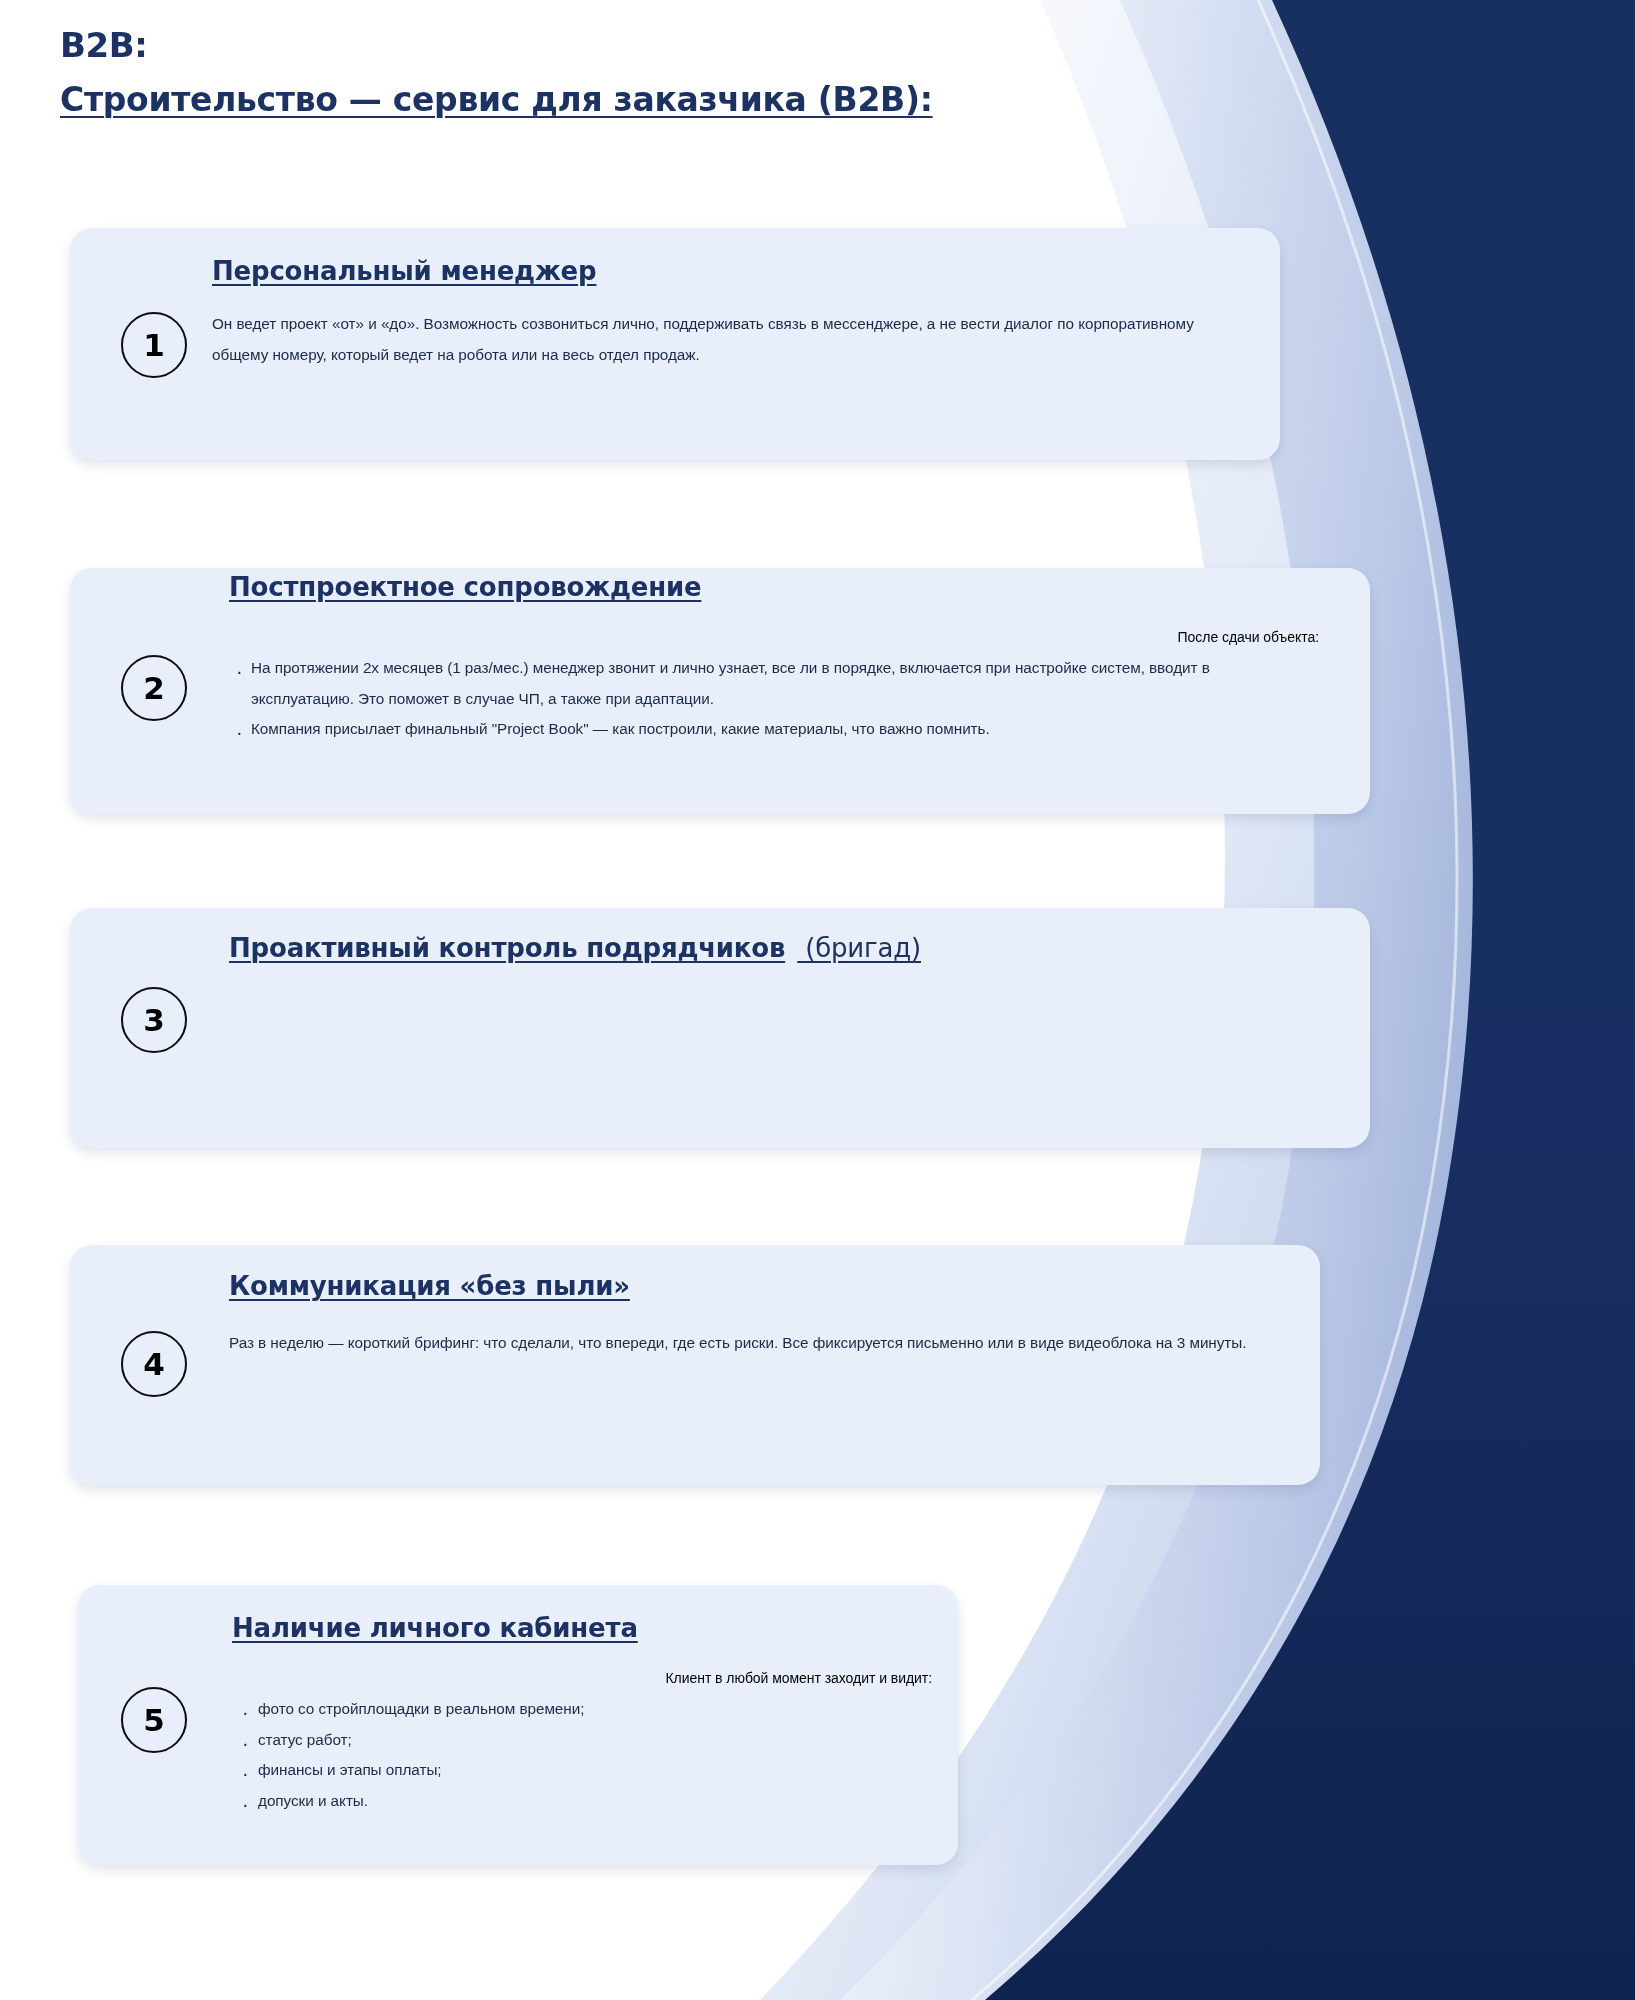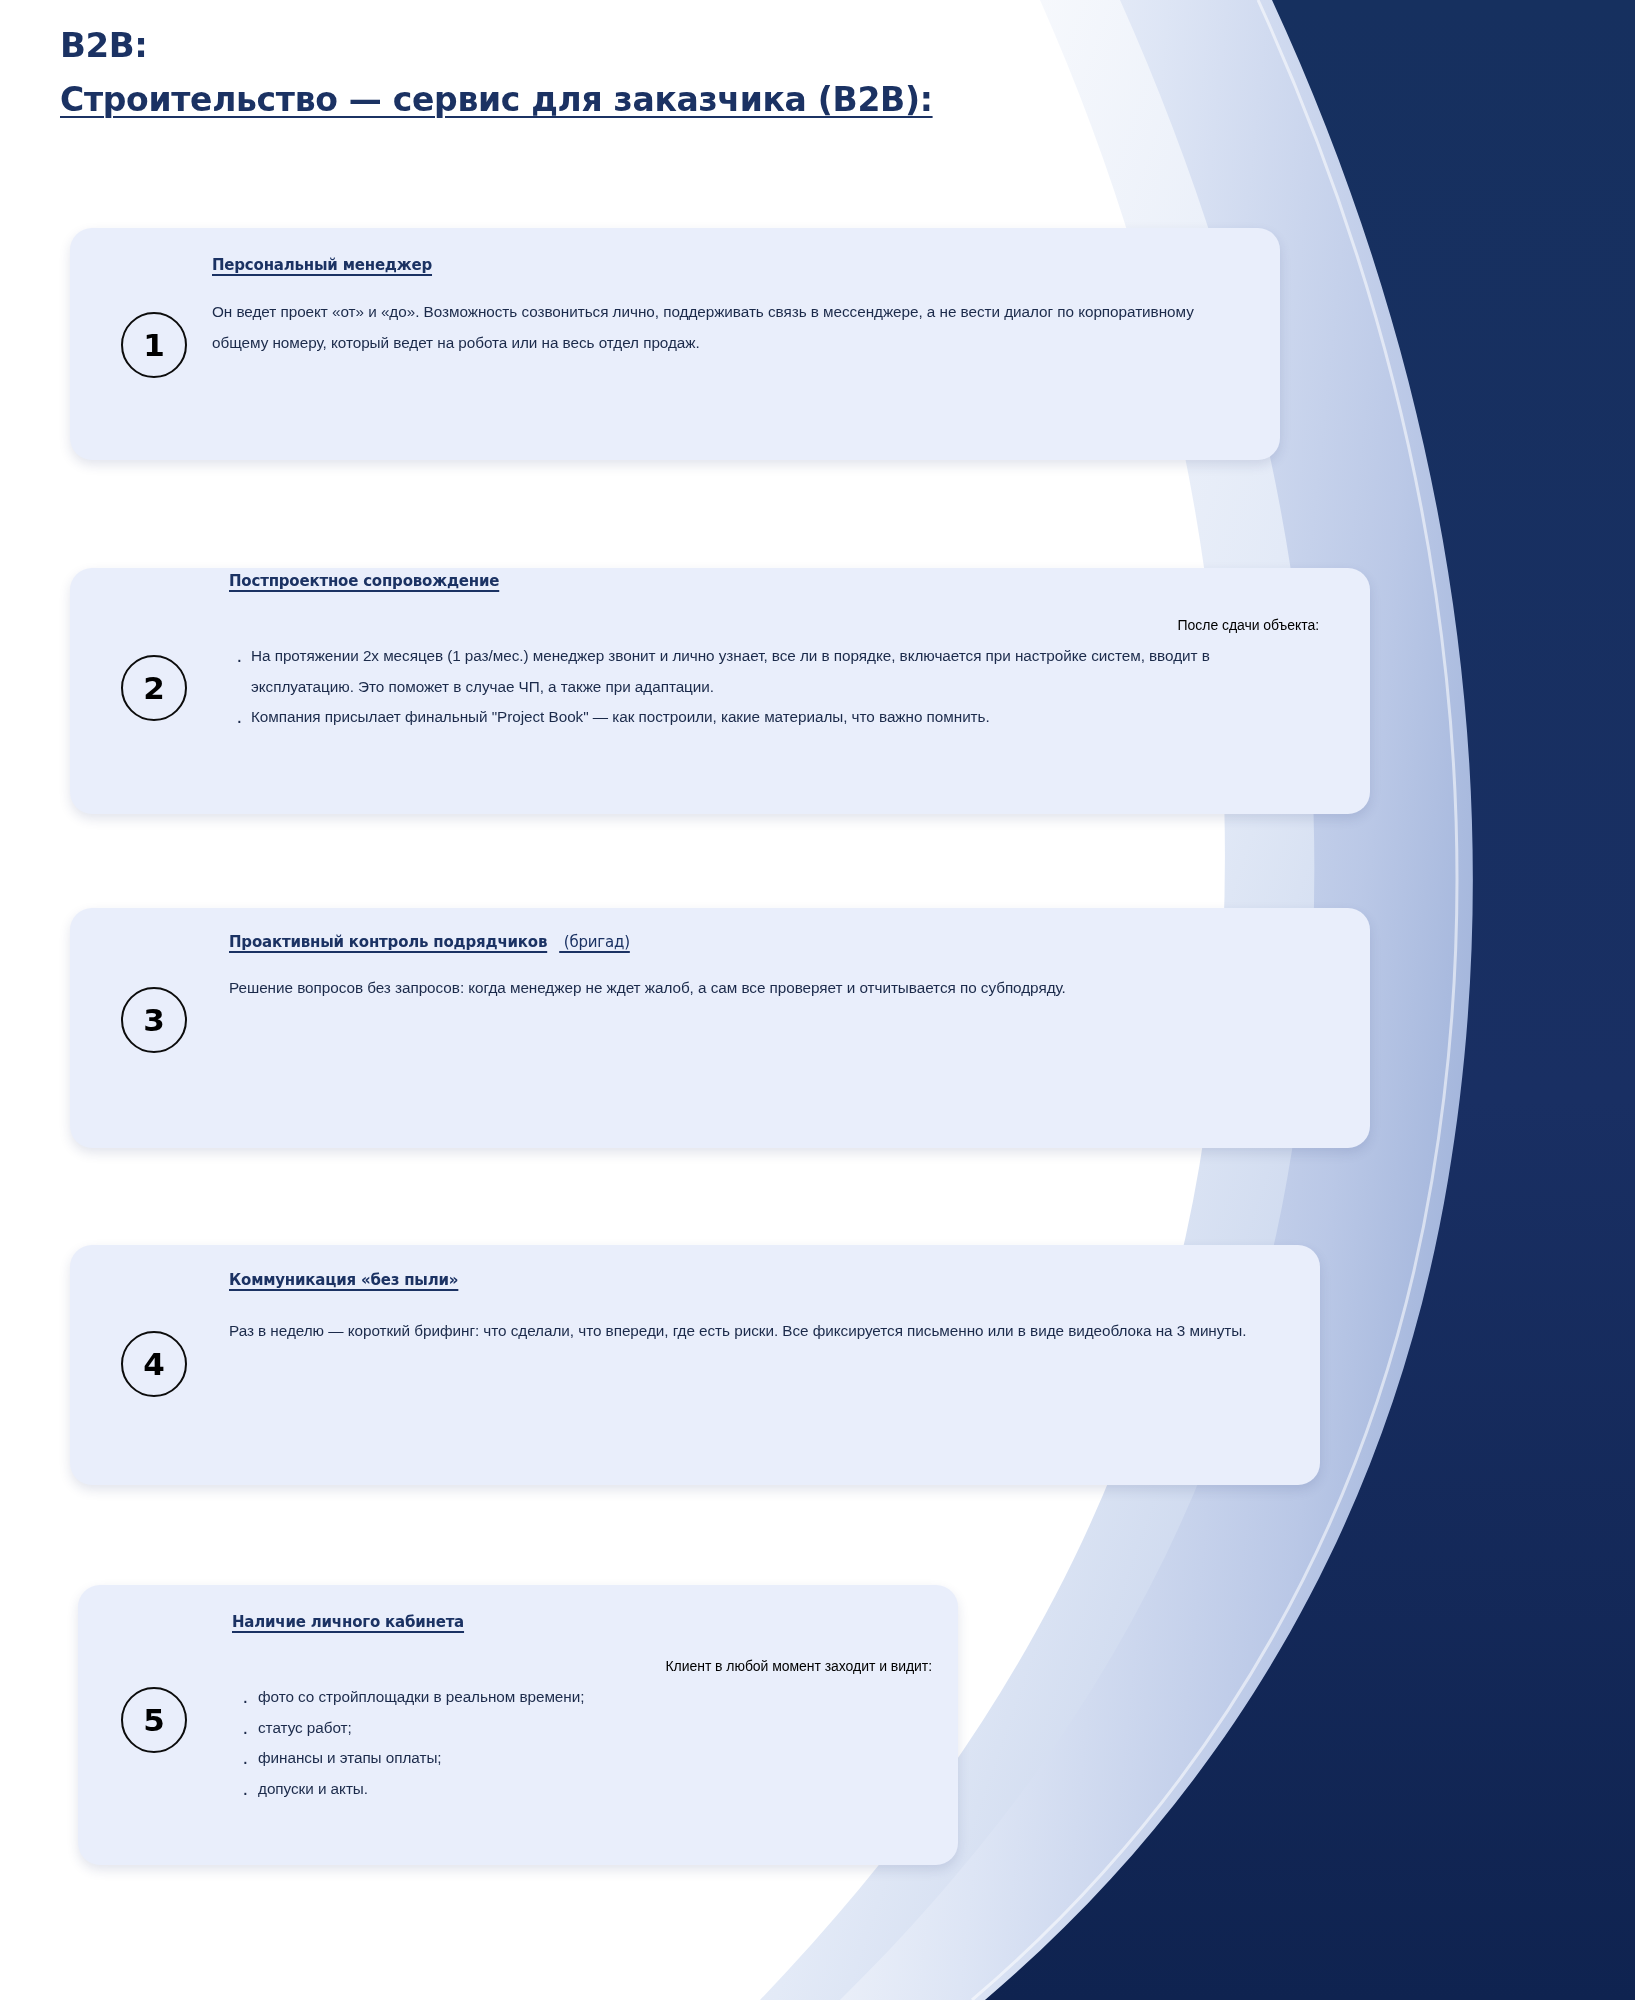--- a/index.html
+++ b/index.html
@@ -45,21 +45,21 @@
     background:transparent;
     display:flex; align-items:center; justify-content:center;
     font-family:"DejaVu Sans", sans-serif;
     font-size:31px; font-weight:bold; color:#000000;
     line-height:1;
     z-index:4;
   }
   .card-body{ position:absolute; }
   .c-head{
     font-family:"DejaVu Sans", sans-serif;
-    font-size:15px; font-weight:bold; color:#1b3263;
+    font-size:26px; font-weight:bold; color:#1b3263;
     text-decoration:underline; text-underline-offset:4px;
     text-decoration-thickness:1.6px;
     letter-spacing:-0.2px;
     white-space:nowrap;
   }
   .c-head .plain{ font-weight:normal;padding-left:12px; }
   .c-text{
     font-size:15.3px; color:#1b2a4a; line-height:2.0;
     letter-spacing:-0.05px;
   }
@@ -162,21 +162,20 @@
   </div>
 
   <div class="card" style="left:70px; top:908px; width:1300px; height:240px;"></div>
   <div class="num" style="left:121px; top:987px;">
     <span>3</span>
   </div>
   <div class="card-body" style="left:229px; top:933px; width:1090px;">
     <div class="c-head">
       <span>Проактивный контроль подрядчиков</span><span class="plain"> (бригад)</span>
     </div>
-    <div class="c-text" style="margin-top:22px; width:1030px;">Решение вопросов без запросов: когда менеджер не ждет жалоб, а сам все проверяет и отчитывается по субподряду.</div>
   </div>
 
   <div class="card" style="left:70px; top:1245px; width:1250px; height:240px;"></div>
   <div class="num" style="left:121px; top:1331px;">
     <span>4</span>
   </div>
   <div class="card-body" style="left:229px; top:1271px; width:1060px;">
     <div class="c-head">
       <span>Коммуникация «без пыли»</span><span class="plain"></span>
     </div>

